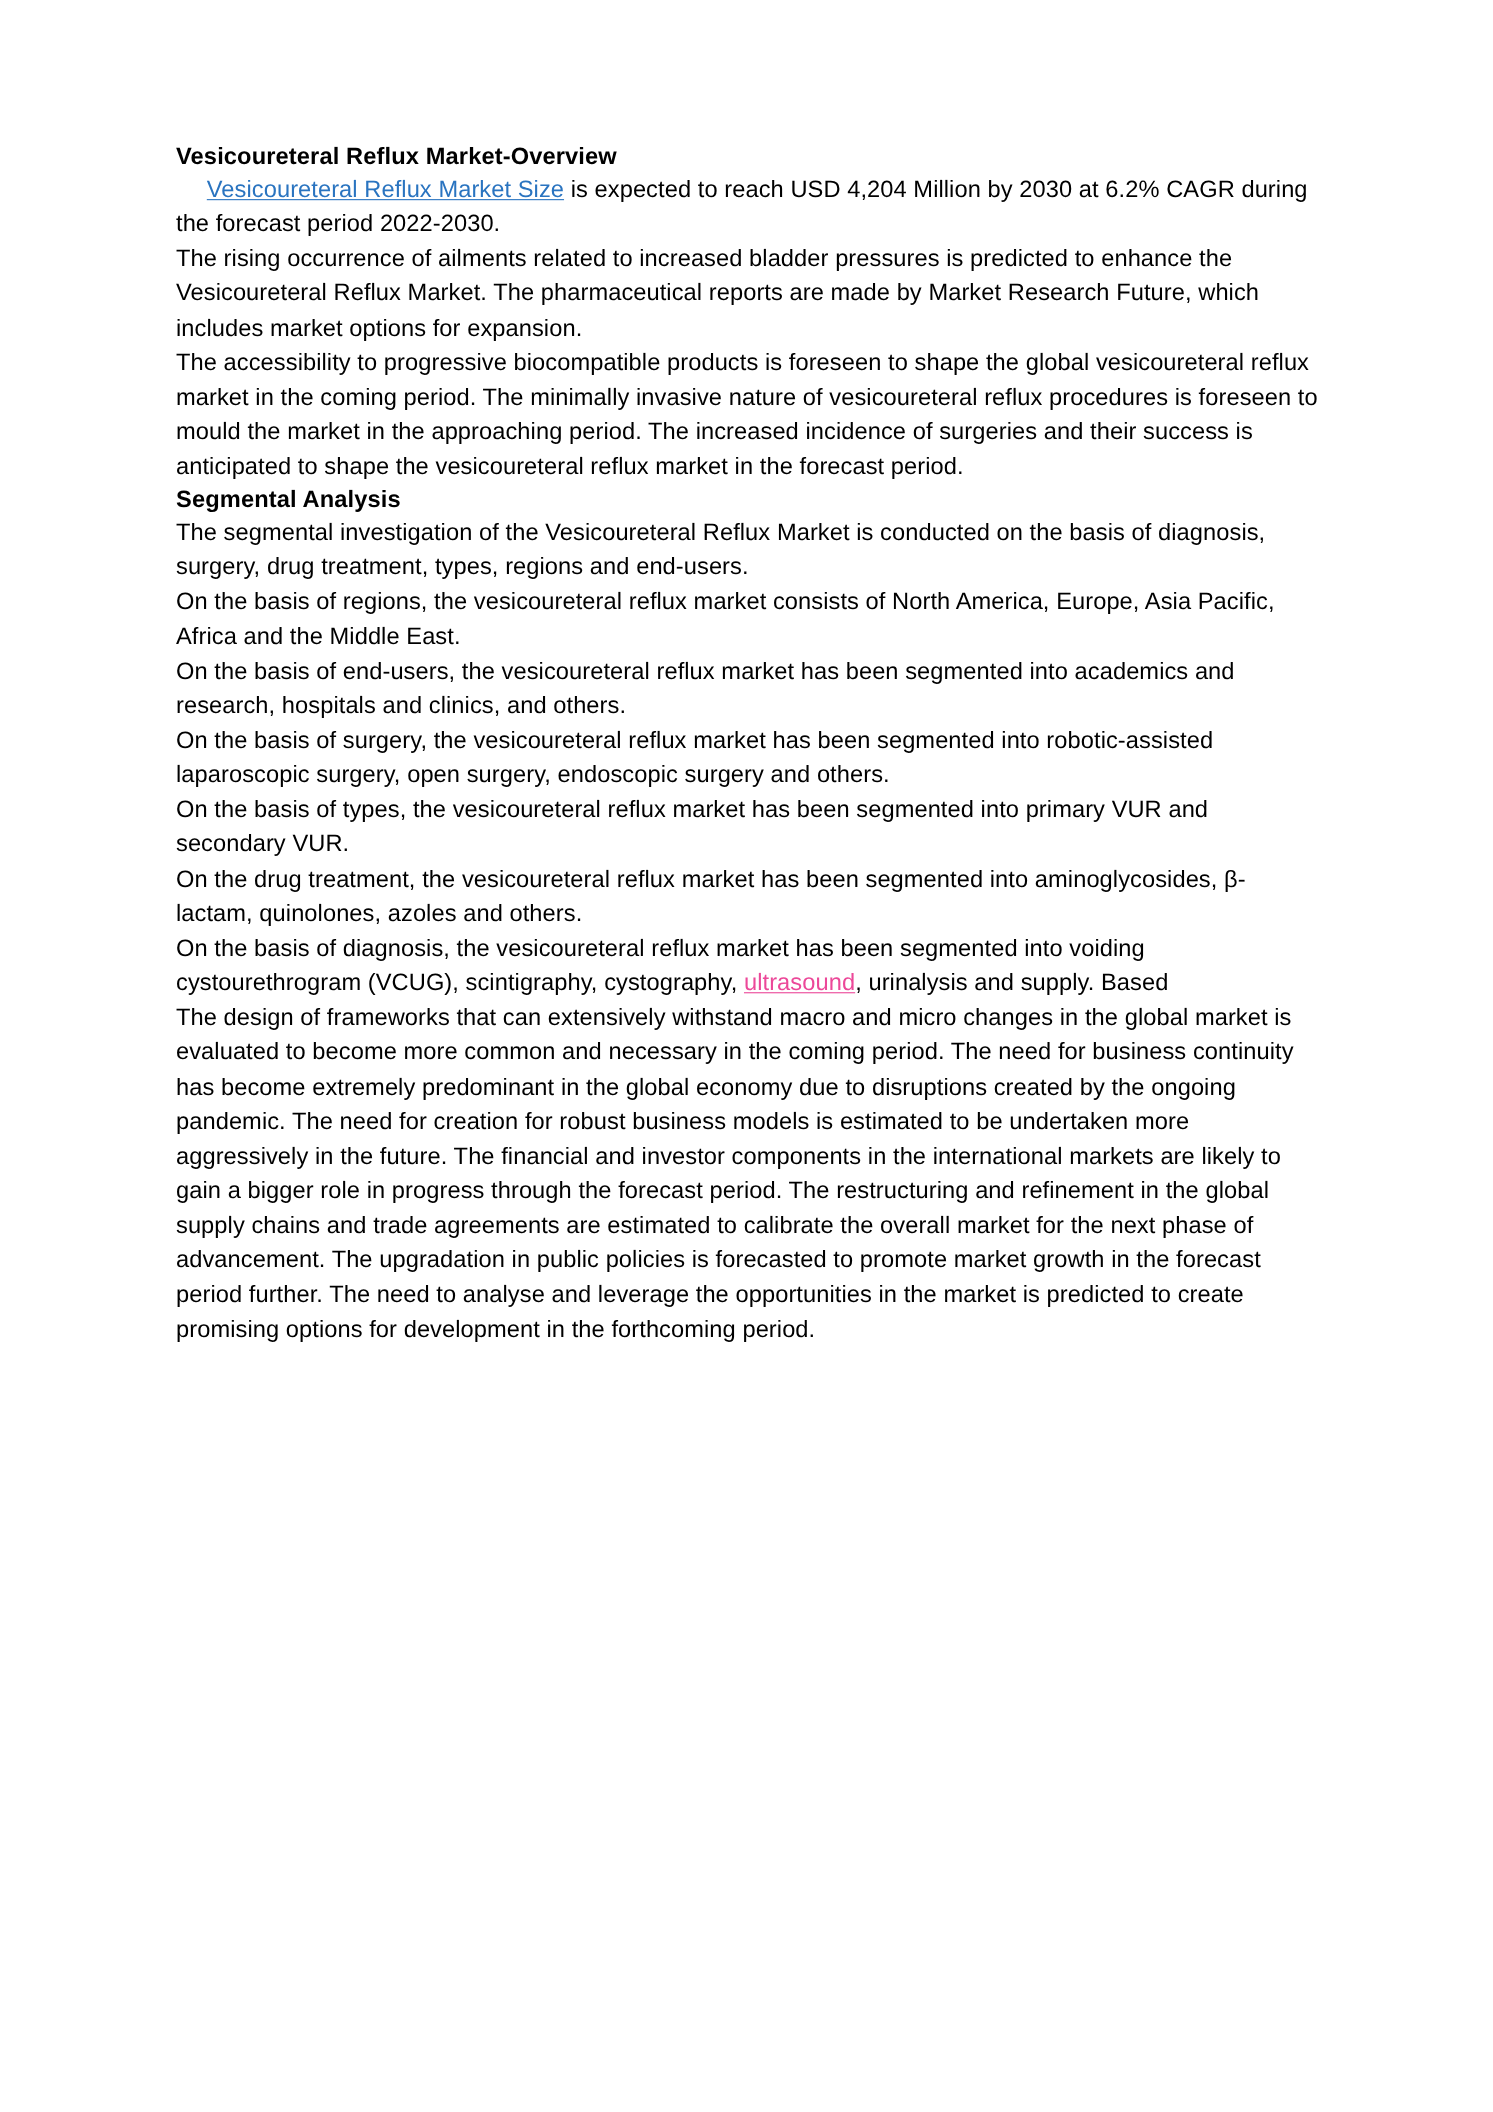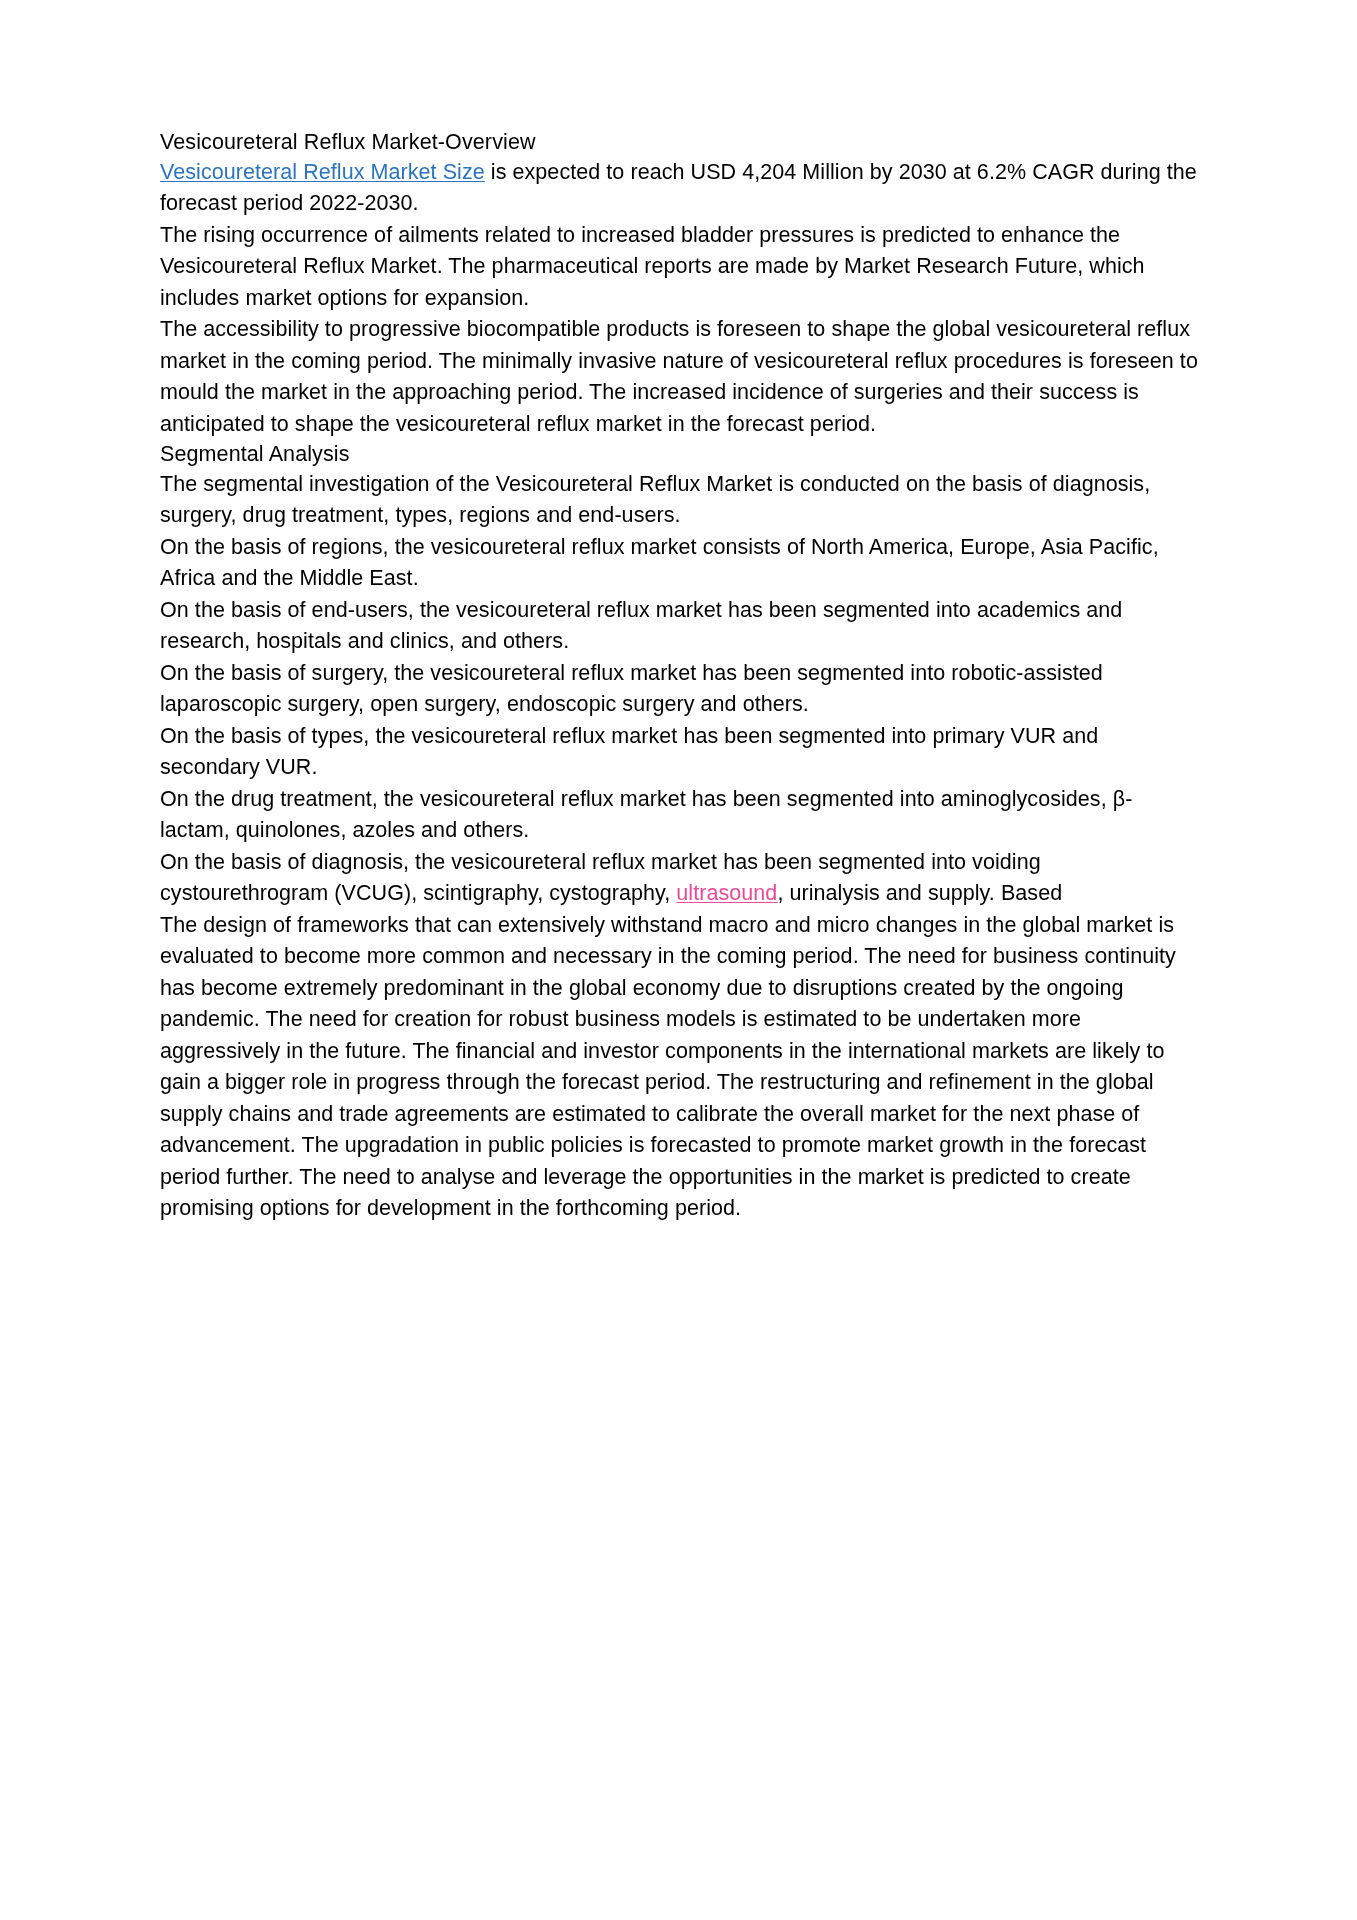--- a/index.html
+++ b/index.html
@@ -23,21 +23,21 @@
     box-sizing: border-box;
     padding: 128px 155px 120px 160px;
   }
 
   .doc-body {
     width: 1040px;
   }
 
   h2.section-heading {
     font-size: 21.5px;
-    font-weight: normal;
+    font-weight: bold;
     line-height: 1.34;
     margin: 0 0 0 0;
     letter-spacing: 0.005em;
     color: #000000;
   }
 
   p.para {
     font-size: 21.5px;
     line-height: 1.465;
     margin: 0;
@@ -47,20 +47,21 @@
   }
 
   
   .blk { margin-bottom: 19px; }
   .blk-head { margin-bottom: 19px; }
 
   a.doclink {
     color: #2a74c0;
     text-underline-offset: 2px;
     text-decoration-thickness: 1px;
+    margin-left: 28px;
   }
 
   a.doclink-dark {
     color: #ec4899;
     text-underline-offset: 2px;
     text-decoration-thickness: 1px;
   }
 </style>
 </head>
 <body>

